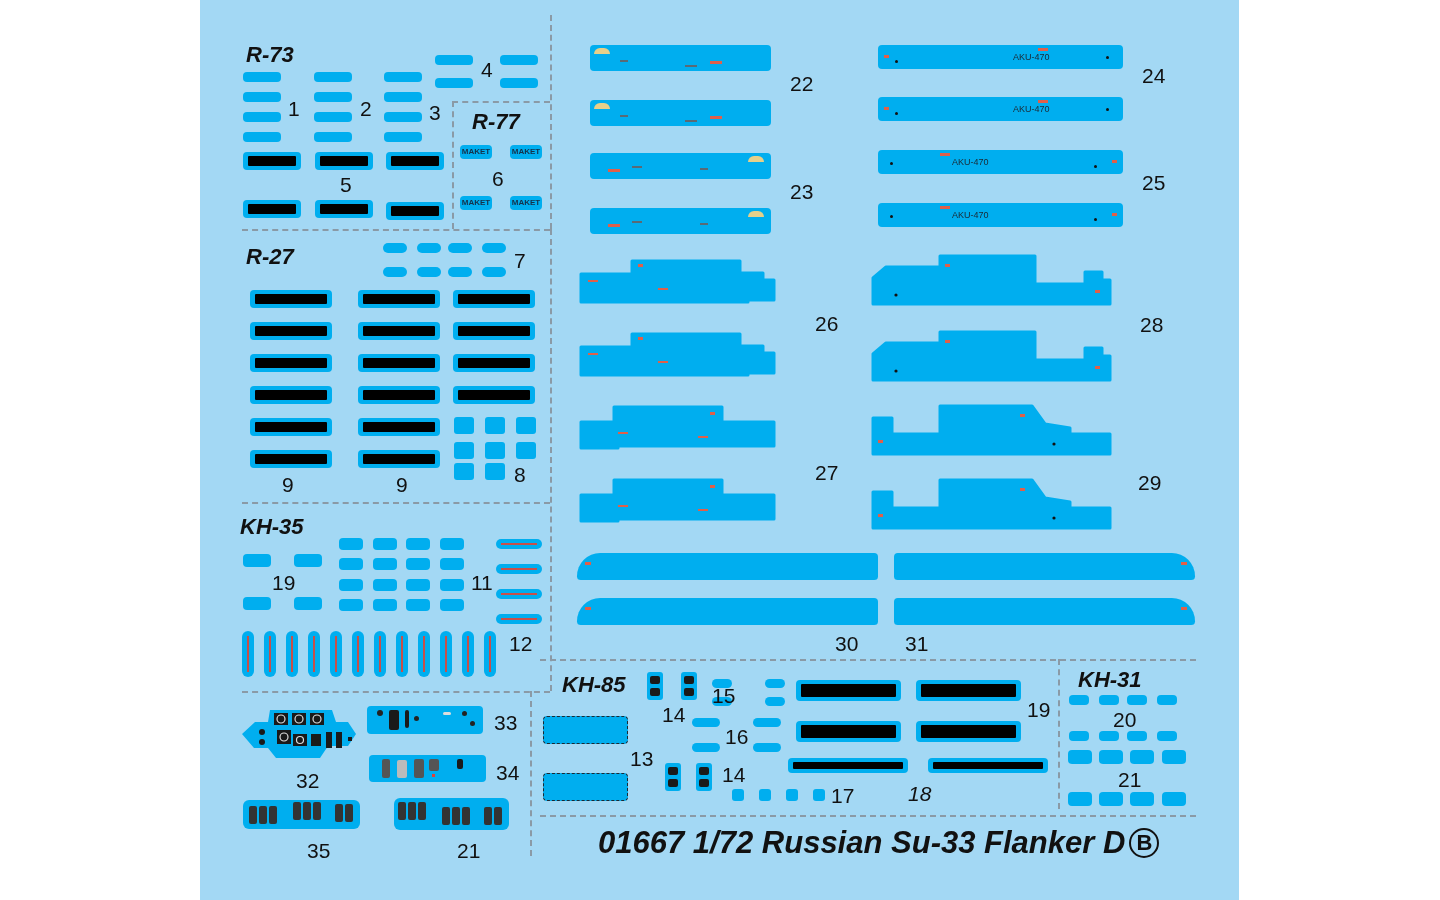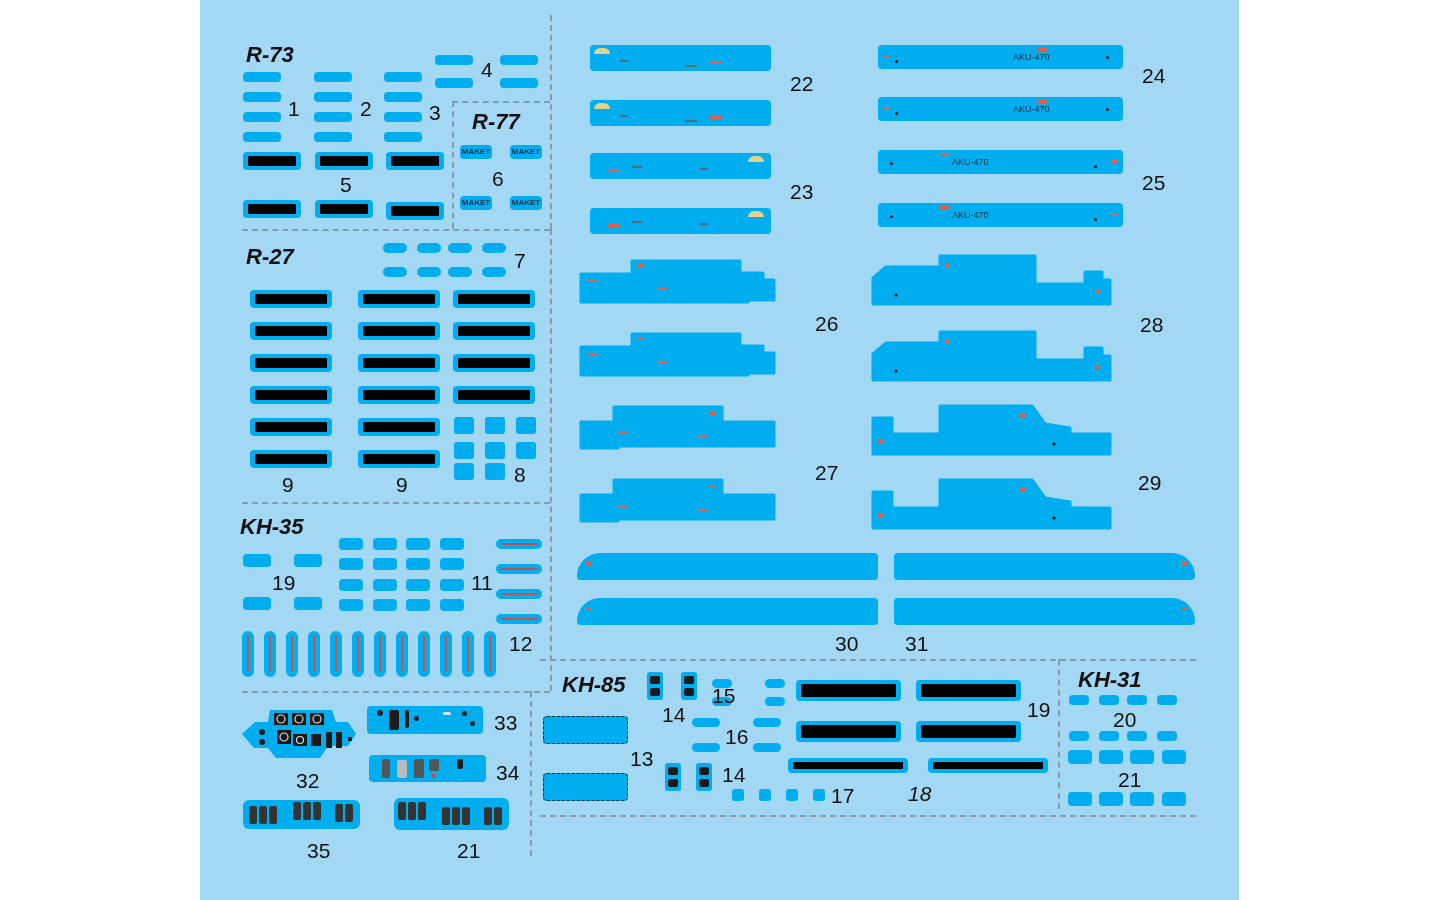--- a/index.html
+++ b/index.html
@@ -426,13 +426,18 @@
       <div class="inst" style="left:14px;top:4px;width:8px;height:18px;background:#333;"></div>
       <div class="inst" style="left:24px;top:4px;width:8px;height:18px;background:#333;"></div>
     <div class="inst" style="left:48px;top:9px;width:8px;height:18px;background:#333;"></div>
       <div class="inst" style="left:58px;top:9px;width:8px;height:18px;background:#333;"></div>
       <div class="inst" style="left:68px;top:9px;width:8px;height:18px;background:#333;"></div>
     <div class="inst" style="left:90px;top:9px;width:8px;height:18px;background:#333;"></div>
       <div class="inst" style="left:100px;top:9px;width:8px;height:18px;background:#333;"></div>
   </div>
   <div class="num" style="left:257px;top:840px;">21</div>
 
+  <div class="footer" style="left:398px;top:827px;">
+    <span>01667</span>
+    <span>1/72</span>
+    <span>Russian Su-33 Flanker D</span><span class="circleB">B</span>
+  </div>
 </div>
 
 </body></html>

